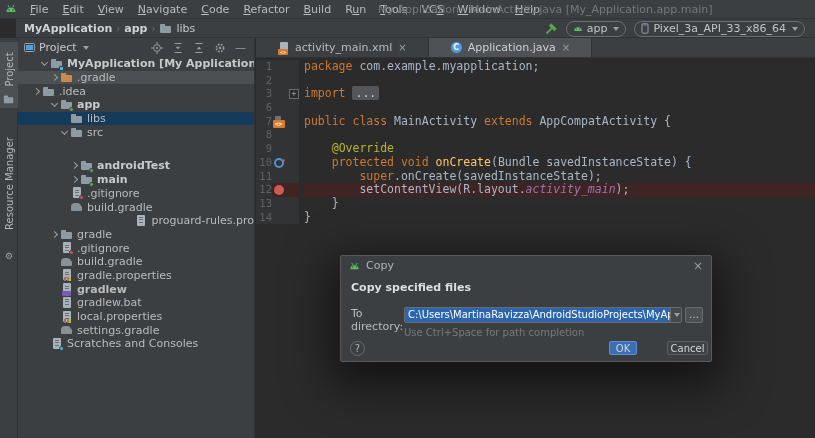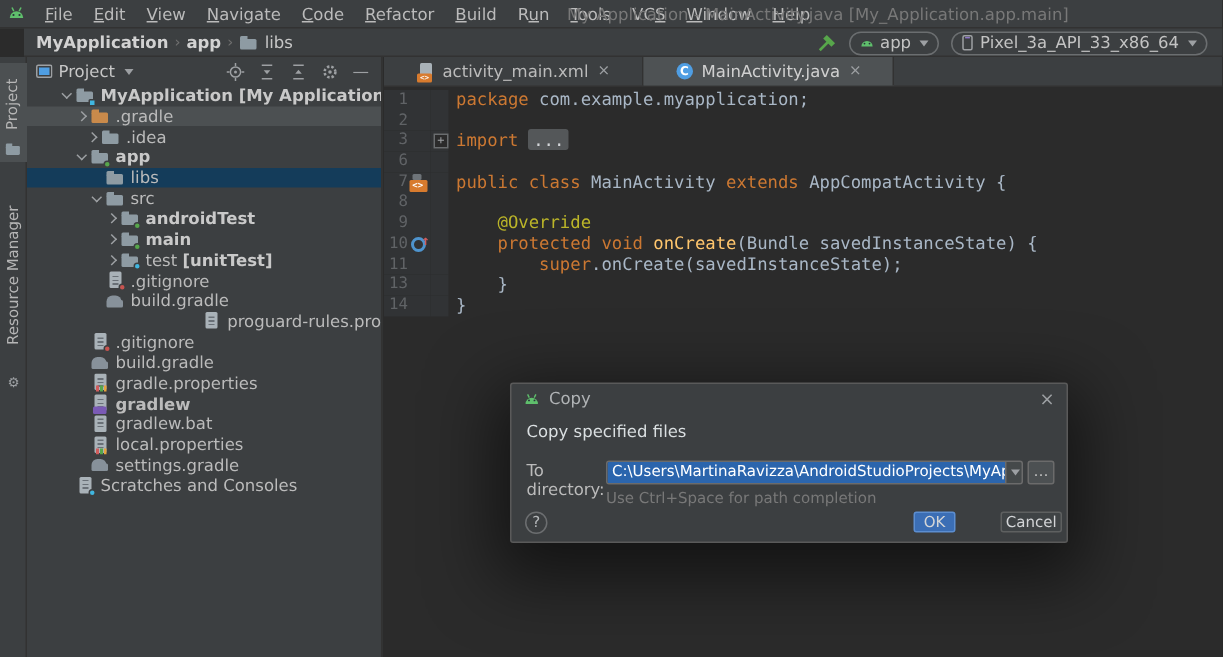--- a/index.html
+++ b/index.html
@@ -105,21 +105,21 @@
   .tk-k{color:#cc7832}.tk-d{color:#a9b7c6}.tk-a{color:#bbb529}.tk-m{color:#ffc66d}
   .tk-f{color:#9876aa;font-style:italic}
   .tk-fold{background:#545759;color:#d4d6d9;border-radius:2px;padding:0 3px}
 
   
   .dialog{position:absolute;left:340px;top:255px;width:372px;height:107px;background:#3c3f41;
     border:1px solid #5a5a5a;border-radius:2px;box-shadow:0 14px 45px 10px rgba(0,0,0,.55);z-index:20}
   .dlg-title{position:absolute;left:0;top:0;width:100%;height:19px;display:flex;align-items:center;padding:0 8px;gap:6px}
   .dlg-title .t{color:#b0b3b5}
   .dlg-x{margin-left:auto;color:#9da0a3;font-size:12px;cursor:default}
-  .dlg-heading{position:absolute;left:10px;top:25px;font-weight:normal;color:#dadfe1}
+  .dlg-heading{position:absolute;left:10px;top:25px;font-weight:bold;color:#dadfe1}
   .dlg-row{position:absolute;left:10px;top:51px;display:flex;align-items:flex-start;width:352px}
   .dlg-label{width:53px;flex:none}
   .combo{display:flex;height:16px;border:1px solid #6b6b6b;border-radius:2px;background:#45494a;flex:1 1 auto;overflow:hidden}
   .combo .val{flex:1 1 auto;background:#2b65ad;color:#fff;font-size:10px;line-height:14px;padding:0 3px;white-space:nowrap;overflow:hidden}
   .combo .arrow{width:14px;border-left:1px solid #6b6b6b;display:flex;align-items:center;justify-content:center}
   .browse{width:18px;height:16px;margin-left:3px;background:#4c5052;border:1px solid #6b6b6b;border-radius:2px;
     color:#c3c3c3;text-align:center;line-height:13px;font-size:10px;flex:none}
   .dlg-hint{position:absolute;left:63px;top:71px;color:#787878;font-size:10px}
   .dlg-footer{position:absolute;left:0;top:85px;width:100%;height:20px}
   .help{position:absolute;left:9px;top:0;width:15px;height:15px;border:1px solid #6c6e70;border-radius:50%;
@@ -268,21 +268,21 @@
           </span>
           <span class="lbl">MyApplication [My Application]</span>
         </div>
         <div class="trow hover" style="padding-left: 30px;">
           <span class="chev closed">
             <i></i>
           </span>
           <span class="ic i-folder orange"></span>
           <span class="lbl">.gradle</span>
         </div>
-        <div class="trow" style="padding-left: 37px;">
+        <div class="trow" style="padding-left: 12px;">
           <span class="chev closed">
             <i></i>
           </span>
           <span class="ic i-folder"></span>
           <span class="lbl">.idea</span>
         </div>
         <div class="trow bold" style="padding-left: 30px;">
           <span class="chev open">
             <i></i>
           </span>
@@ -296,63 +296,61 @@
           <span class="ic i-folder"></span>
           <span class="lbl">libs</span>
         </div>
         <div class="trow" style="padding-left: 40px;">
           <span class="chev open">
             <i></i>
           </span>
           <span class="ic i-folder"></span>
           <span class="lbl">src</span>
         </div>
+        <div class="trow bold" style="padding-left: 50px; margin-top: 20px;">
+          <span class="chev closed">
+            <i></i>
+          </span>
+          <span class="ic i-folder">
+            <i class="dot"></i>
+          </span>
+          <span class="lbl">androidTest</span>
+        </div>
         <div class="trow bold" style="padding-left: 50px;">
           <span class="chev closed">
             <i></i>
           </span>
           <span class="ic i-folder">
             <i class="dot"></i>
           </span>
-          <span class="lbl">androidTest</span>
-        </div>
-        <div class="trow bold" style="padding-left: 50px;">
-          <span class="chev closed">
-            <i></i>
-          </span>
-          <span class="ic i-folder">
-            <i class="dot"></i>
-          </span>
           <span class="lbl">main</span>
-        </div>
-        <div class="trow" style="padding-left: 50px;">
-          <span class="chev closed">
-            <i></i>
-          </span>
-          <span class="ic i-folder">
-            <i class="dot teal"></i>
-          </span>
-          <span class="lbl">test <b>[unitTest]</b></span>
         </div>
         <div class="trow" style="padding-left: 40px;">
           <span class="chev "></span>
           <span class="ic i-file">
             <i class="dot red"></i>
           </span>
           <span class="lbl">.gitignore</span>
         </div>
         <div class="trow" style="padding-left: 40px;">
           <span class="chev "></span>
           <span class="ic i-gradle"></span>
           <span class="lbl">build.gradle</span>
         </div>
         <div class="trow" style="padding-left: 40px; justify-content: flex-end;">
           <span class="chev "></span>
           <span class="ic i-file"></span>
           <span class="lbl">proguard-rules.pro</span>
+        </div>
+        <div class="trow" style="padding-left: 30px;">
+          <span class="chev closed">
+            <i></i>
+          </span>
+          <span class="ic i-folder"></span>
+          <span class="lbl">gradle</span>
         </div>
         <div class="trow" style="padding-left: 30px;">
           <span class="chev "></span>
           <span class="ic i-file">
             <i class="dot red"></i>
           </span>
           <span class="lbl">.gitignore</span>
         </div>
         <div class="trow" style="padding-left: 30px;">
           <span class="chev "></span>
@@ -402,21 +400,21 @@
 
   <section class="editor">
     <div class="tabbar" id="tabs">
         <div class="tab">
           <span class="ic i-xml-file"></span>
           <span>activity_main.xml</span>
           <span class="x">×</span>
         </div>
         <div class="tab active">
           <span class="ic i-java-class"></span>
-          <span>MainActivity.java</span>
+          <span>Application.java</span>
           <span class="x">×</span>
         </div>
       </div>
     <div id="code">
         <div class="cl">
           <span class="num">1</span>
           <span class="gslot"></span>
           <span class="fslot"></span>
           <pre><span class="tk-k">package </span><span class="tk-d">com.example.myapplication;</span></pre>
         </div>
@@ -466,20 +464,28 @@
             <span class="ic i-override"></span>
           </span>
           <span class="fslot"></span>
           <pre><span class="tk-d">    </span><span class="tk-k">protected void </span><span class="tk-m">onCreate</span><span class="tk-d">(Bundle savedInstanceState) {</span></pre>
         </div>
         <div class="cl">
           <span class="num">11</span>
           <span class="gslot"></span>
           <span class="fslot"></span>
           <pre><span class="tk-d">        </span><span class="tk-k">super</span><span class="tk-d">.onCreate(savedInstanceState);</span></pre>
+        </div>
+        <div class="cl bp">
+          <span class="num">12</span>
+          <span class="gslot">
+            <span class="ic i-breakpoint"></span>
+          </span>
+          <span class="fslot"></span>
+          <pre><span class="tk-d">        setContentView(R.layout.</span><span class="tk-f">activity_main</span><span class="tk-d">);</span></pre>
         </div>
         <div class="cl">
           <span class="num">13</span>
           <span class="gslot"></span>
           <span class="fslot"></span>
           <pre><span class="tk-d">    }</span></pre>
         </div>
         <div class="cl">
           <span class="num">14</span>
           <span class="gslot"></span>

